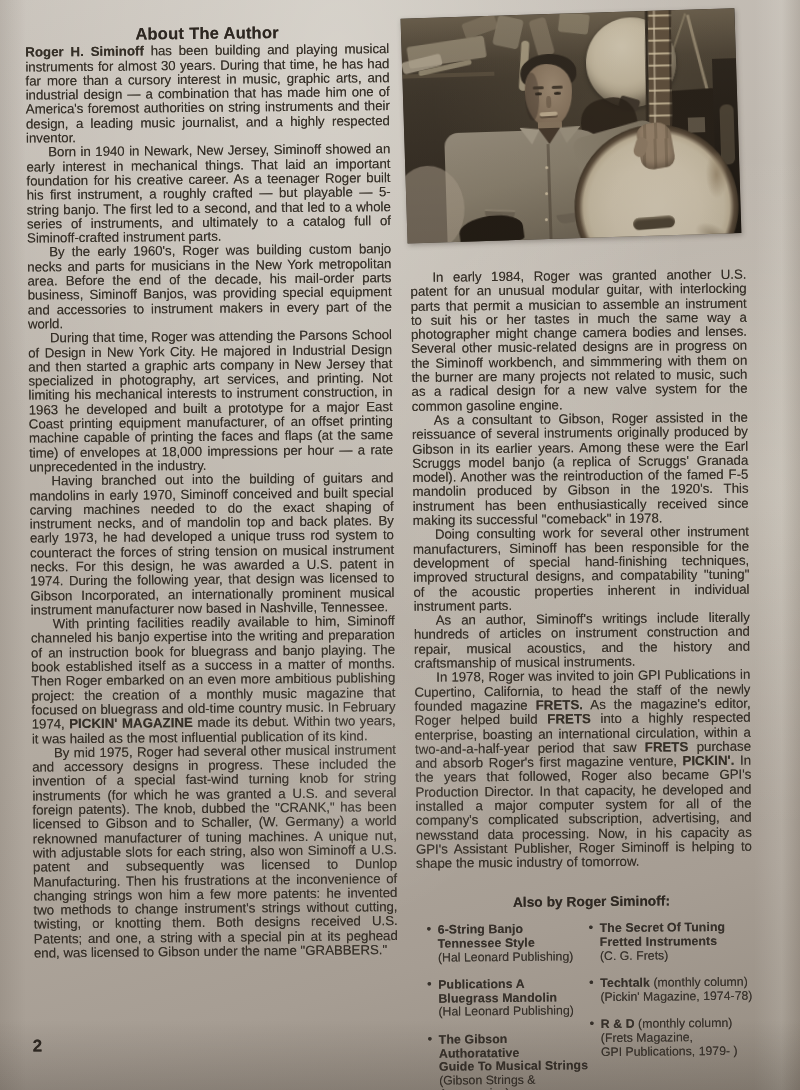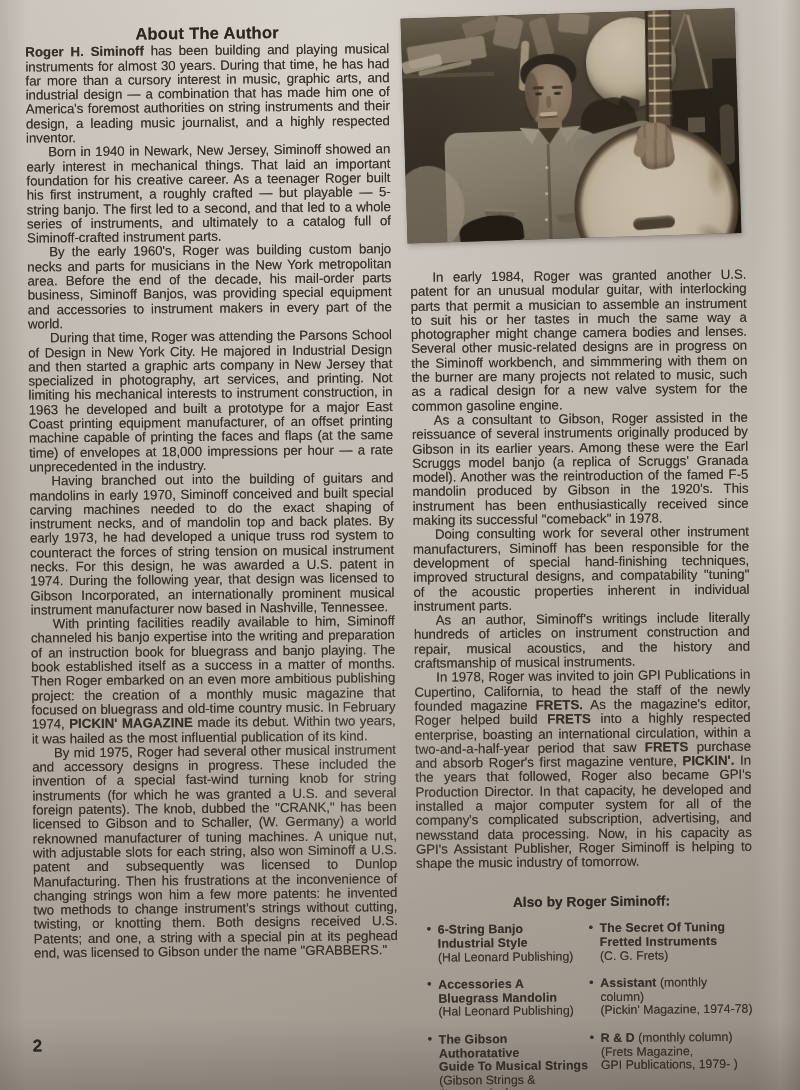--- a/index.html
+++ b/index.html
@@ -218,42 +218,42 @@
           <p class="para"><span>As an author, Siminoff's writings include literally hundreds of articles on instrument construction and repair, musical acoustics, and the history and craftsmanship of musical instruments.</span></p>
           <p class="para"><span>In 1978, Roger was invited to join GPI Publications in Cupertino, California, to head the staff of the newly founded magazine </span><b>FRETS.</b><span> As the magazine's editor, Roger helped build </span><b>FRETS</b><span> into a highly respected enterprise, boasting an international circulation, within a two-and-a-half-year period that saw </span><b>FRETS</b><span> purchase and absorb Roger's first magazine venture, </span><b>PICKIN'.</b><span> In the years that followed, Roger also became GPI's Production Director. In that capacity, he developed and installed a major computer system for all of the company's complicated subscription, advertising, and newsstand data processing. Now, in his capacity as GPI's Assistant Publisher, Roger Siminoff is helping to shape the music industry of tomorrow.</span></p>
         </div>
 
       <div class="also-by">
         <h2 class="ab-title">Also by Roger Siminoff:</h2>
         <div class="ab-cols">
           <div class="ab-col1">
               <div class="ab-item">
                 <div class="ab-line"><b>6-String Banjo</b></div>
-                <div class="ab-line"><b>Industrial Style</b></div>
+                <div class="ab-line"><b>Tennessee Style</b></div>
                 <div class="ab-line"><span>(Hal Leonard Publishing)</span></div>
               </div>
               <div class="ab-item">
-                <div class="ab-line"><b>Accessories A</b></div>
+                <div class="ab-line"><b>Publications A</b></div>
                 <div class="ab-line"><b>Bluegrass Mandolin</b></div>
                 <div class="ab-line"><span>(Hal Leonard Publishing)</span></div>
               </div>
               <div class="ab-item">
                 <div class="ab-line"><b>The Gibson Authoratative</b></div>
                 <div class="ab-line"><b>Guide To Musical Strings</b></div>
                 <div class="ab-line"><span>(Gibson Strings &amp; Accessories)</span></div>
               </div>
             </div>
           <div class="ab-col2">
               <div class="ab-item">
                 <div class="ab-line"><b>The Secret Of Tuning</b></div>
                 <div class="ab-line"><b>Fretted Instruments</b></div>
                 <div class="ab-line"><span>(C. G. Frets)</span></div>
               </div>
               <div class="ab-item">
-                <div class="ab-line"><b>Assistant</b><span> (monthly column)</span></div>
+                <div class="ab-line"><b>Techtalk</b><span> (monthly column)</span></div>
                 <div class="ab-line"><span>(Pickin' Magazine, 1974-78)</span></div>
               </div>
               <div class="ab-item">
                 <div class="ab-line"><b>R &amp; D</b><span> (monthly column)</span></div>
                 <div class="ab-line"><span>(Frets Magazine,</span></div>
                 <div class="ab-line"><span>GPI Publications, 1979- )</span></div>
               </div>
             </div>
         </div>
       </div>

